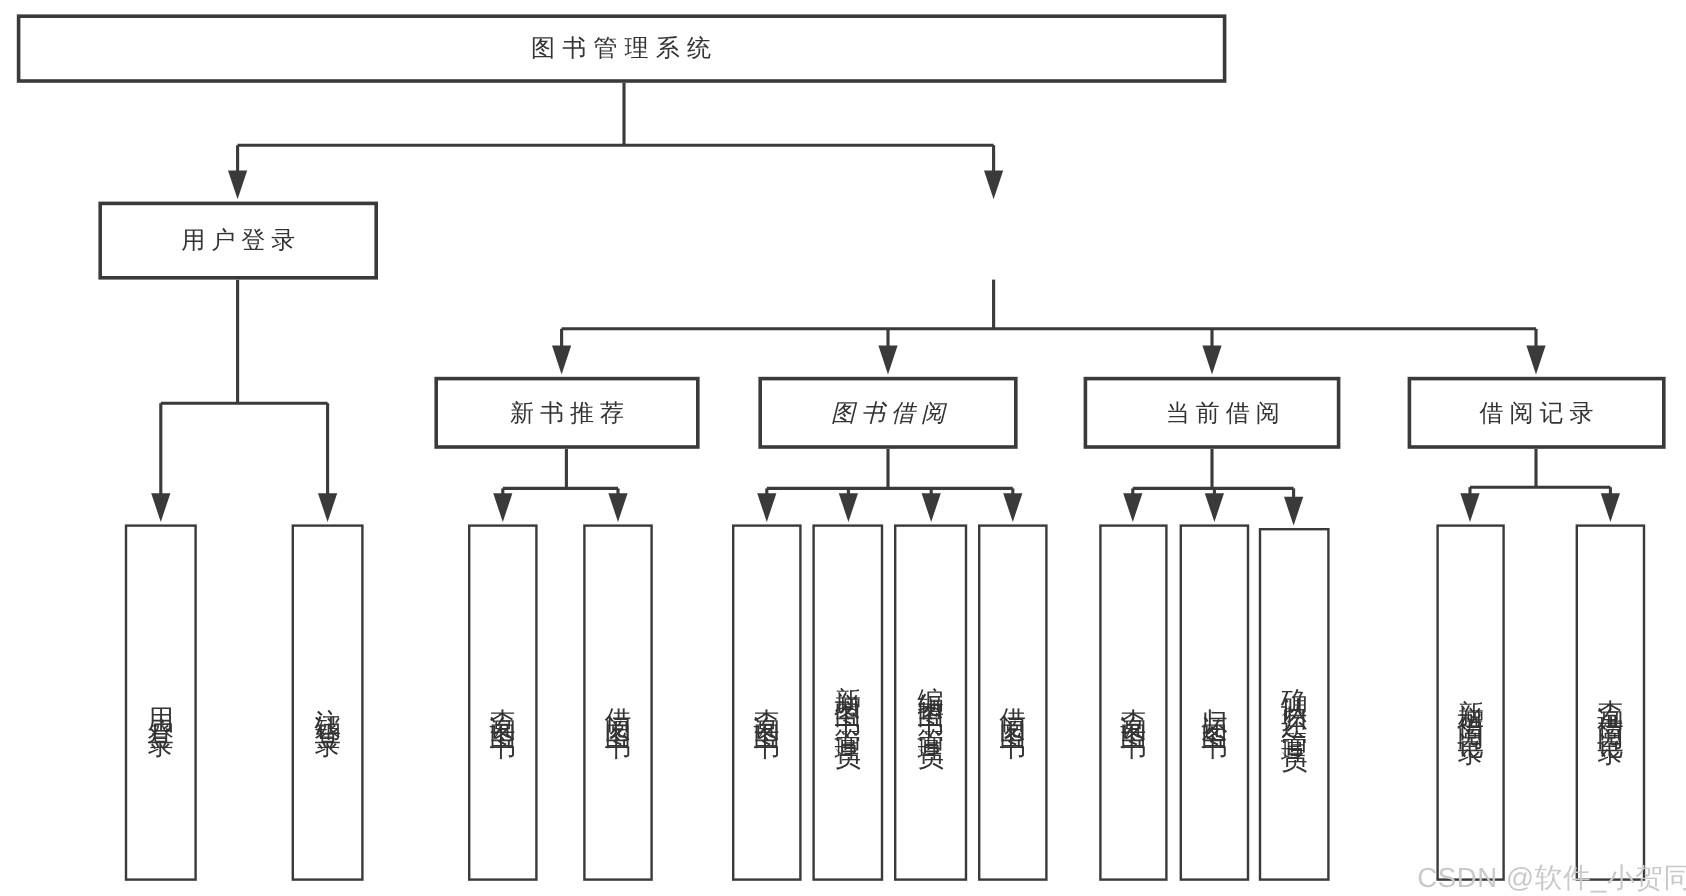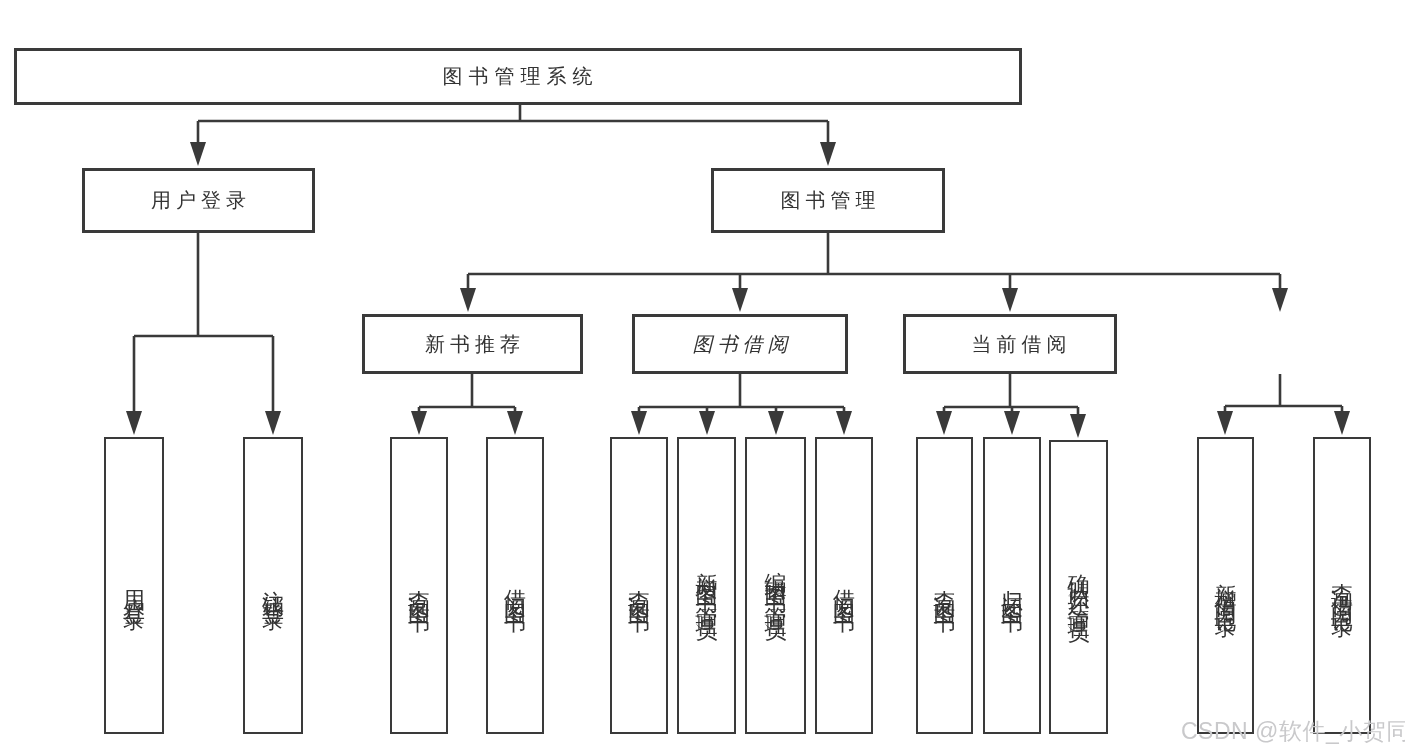--- a/index.html
+++ b/index.html
@@ -91,28 +91,28 @@
     <polygon class="arrow" points="1070,414 1086,414 1078,438"></polygon>
 
     <path class="wire" d="M1280 374 V406"></path>
     <path class="wire" d="M1225 406 H1342"></path>
     <path class="wire" d="M1225 406 V418"></path>
     <polygon class="arrow" points="1217,411 1233,411 1225,435"></polygon>
     <path class="wire" d="M1342 406 V418"></path>
     <polygon class="arrow" points="1334,411 1350,411 1342,435"></polygon>
   </svg>
 
-  <div class="hnode" style="left:14px;top:12px;width:1008px;height:57px;letter-spacing:6px;margin-top:36px;">图书管理系统</div>
+  <div class="hnode" style="left:14px;top:12px;width:1008px;height:57px;letter-spacing:6px;">图书管理系统</div>
 
   <div class="hnode" style="left:82px;top:168px;width:233px;height:65px;">用户登录</div>
-  <div class="hnode" style="left:711px;top:168px;width:234px;height:65px;">图书管理</div>
 
   <div class="hnode" style="left:362px;top:314px;width:221px;height:60px;">新书推荐</div>
   <div class="hnode" style="left:632px;top:314px;width:216px;height:60px;font-style:italic;">图书借阅</div>
   <div class="hnode" style="left:903px;top:314px;width:214px;height:60px;padding-left:18px;">当前借阅</div>
+  <div class="hnode" style="left:1173px;top:314px;width:215px;height:60px;">借阅记录</div>
 
   <div class="leaf" style="left:104px;width:60px;">
     <span class="vtext">用户登录</span>
   </div>
   <div class="leaf" style="left:243px;width:60px;">
     <span class="vtext">注销登录</span>
   </div>
 
   <div class="leaf" style="left:390px;width:58px;">
     <span class="vtext">查询图书</span>

